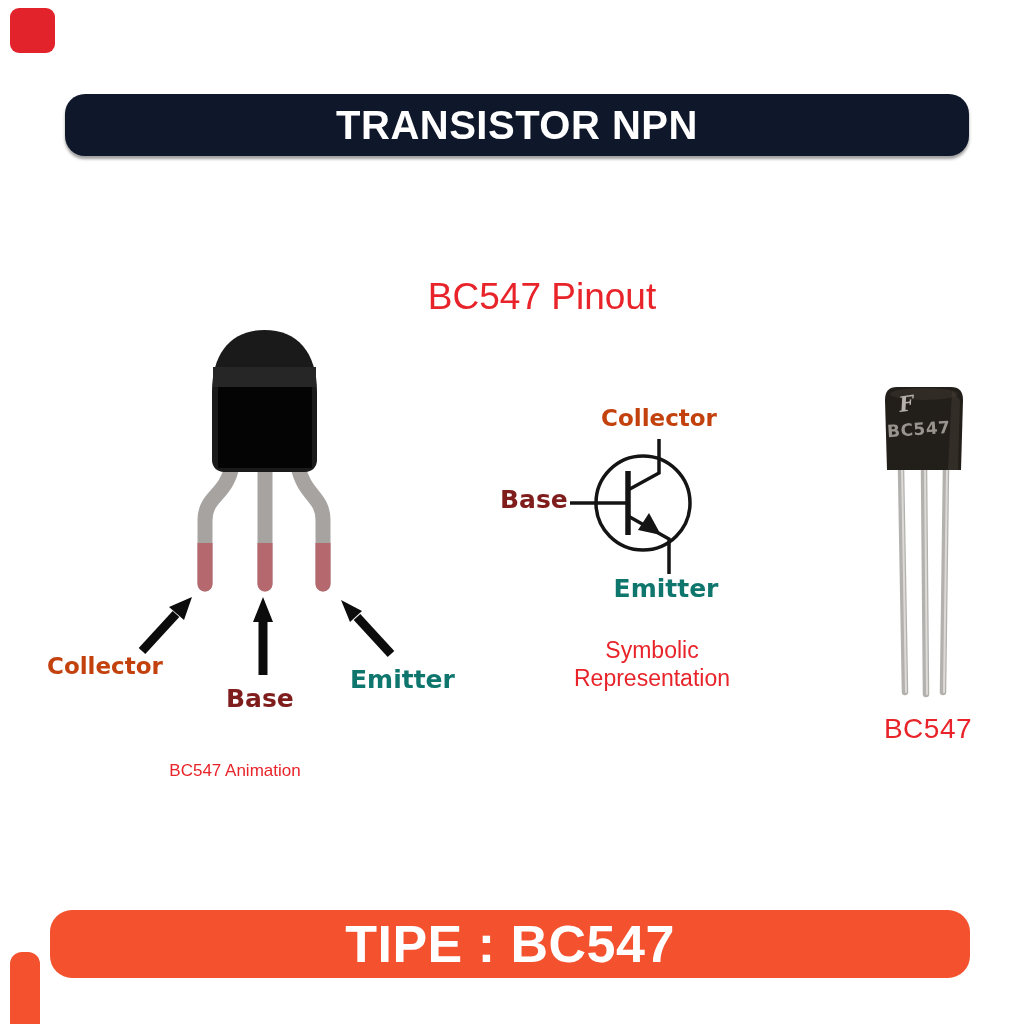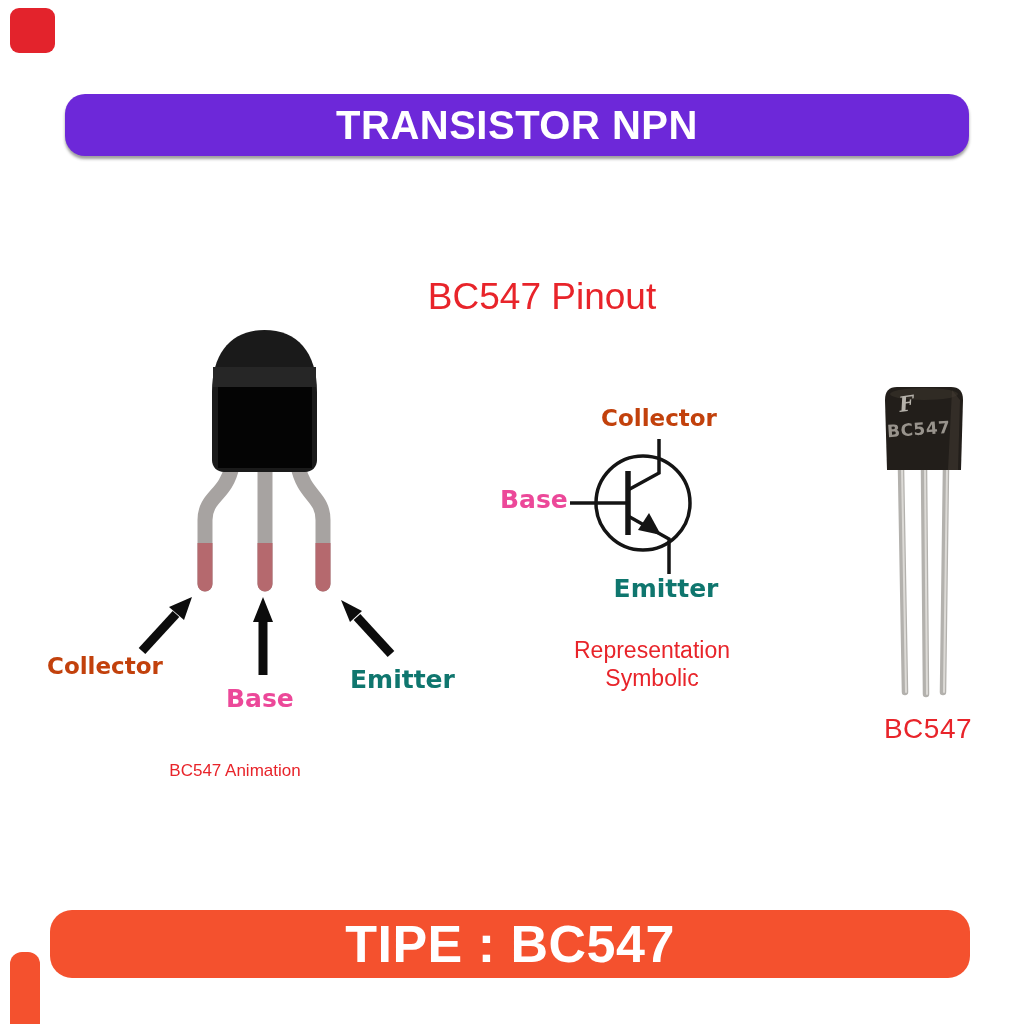--- a/index.html
+++ b/index.html
@@ -3,38 +3,38 @@
 <meta charset="utf-8">
 <style>
   html,body{margin:0;padding:0;background:#fff;}
   .canvas{position:relative;width:1024px;height:1024px;background:#ffffff;overflow:hidden;
           font-family:"Liberation Sans",sans-serif;}
   .abs{position:absolute;}
   
   .deco-top-left{left:10px;top:8px;width:45px;height:45px;border-radius:9px;background:#e3232c;}
   .deco-bottom-left{left:10px;top:952px;width:30px;height:84px;border-radius:12px;background:#f4512e;}
   
-  .banner-top{left:65px;top:94px;width:904px;height:62px;border-radius:20px;background:#6d28d9;
+  .banner-top{left:65px;top:94px;width:904px;height:62px;border-radius:20px;background:#0f172a;
               display:flex;align-items:center;justify-content:center;
               box-shadow:0 3px 3px rgba(40,40,40,.45);}
   .banner-top .txt{color:#fff;font-size:40px;font-weight:bold;letter-spacing:.5px;}
   .banner-bottom{left:50px;top:910px;width:920px;height:68px;border-radius:22px;background:#f4512e;
               display:flex;align-items:center;justify-content:center;}
   .banner-bottom .txt{color:#fff;font-size:52px;font-weight:bold;letter-spacing:.5px;}
   
   .red-t{color:#e8242a;font-weight:normal;}
   .pinout-title{left:542px;top:276px;transform:translateX(-50%);font-size:37px;white-space:nowrap;}
   .anim-caption{left:235px;top:761px;transform:translateX(-50%);font-size:17px;white-space:nowrap;}
   .sym-caption{left:652px;top:636px;transform:translateX(-50%);font-size:23px;line-height:28px;
                text-align:center;white-space:nowrap;}
   .photo-caption{left:928px;top:713px;transform:translateX(-50%);font-size:28px;letter-spacing:.5px;}
   
   .pinlbl{font-family:"DejaVu Sans",sans-serif;font-weight:bold;white-space:nowrap;}
   .lbl-green{color:#c2410c;}
-  .lbl-maroon{color:#ec4899;}
+  .lbl-maroon{color:#7f1d1d;}
   .lbl-blue{color:#0f766e;}
   .a-collector{left:47px;top:653px;font-size:23px;}
   .a-base{left:226px;top:684px;font-size:25px;}
   .a-emitter{left:350px;top:665px;font-size:25px;}
   .s-collector{left:659px;top:405px;transform:translateX(-50%);font-size:23px;}
   .s-base{left:500px;top:485px;font-size:25px;}
   .s-emitter{left:666px;top:574px;transform:translateX(-50%);font-size:25px;}
   
   .photo-logo{left:899px;top:391px;font-family:"DejaVu Serif",serif;font-style:italic;font-weight:bold;
               font-size:21px;color:#b6b2ab;transform:rotate(-8deg);}
@@ -109,22 +109,22 @@
 
   <div class="abs pinlbl lbl-green a-collector">Collector</div>
   <div class="abs pinlbl lbl-maroon a-base">Base</div>
   <div class="abs pinlbl lbl-blue a-emitter">Emitter</div>
   <div class="abs red-t anim-caption">BC547 Animation</div>
 
   <div class="abs pinlbl lbl-green s-collector">Collector</div>
   <div class="abs pinlbl lbl-maroon s-base">Base</div>
   <div class="abs pinlbl lbl-blue s-emitter">Emitter</div>
   <div class="abs red-t sym-caption">
+    <div>Symbolic</div>
     <div>Representation</div>
-    <div>Symbolic</div>
   </div>
 
   <div class="abs photo-logo">F</div>
   <div class="abs photo-marking">BC547</div>
   <div class="abs red-t photo-caption">BC547</div>
 
   <div class="abs banner-bottom">
     <span class="txt">TIPE : BC547</span>
   </div>
 

